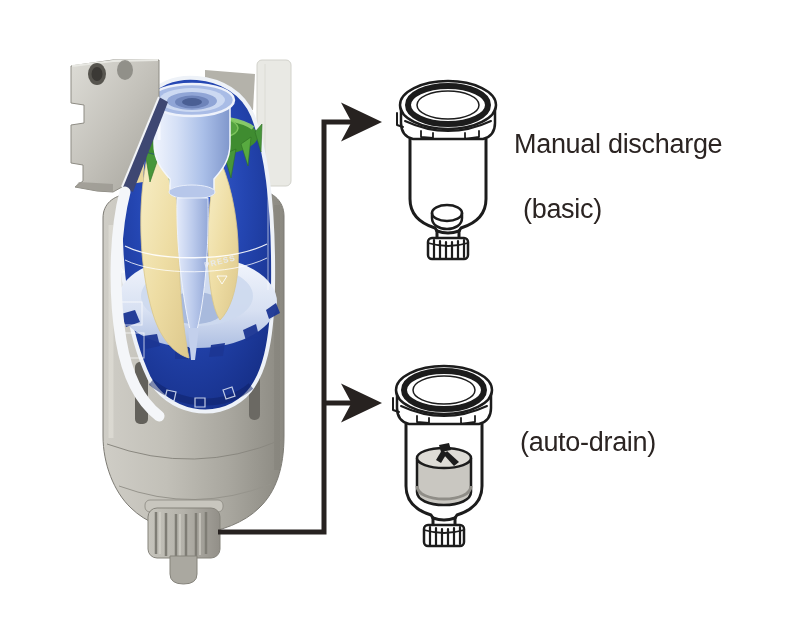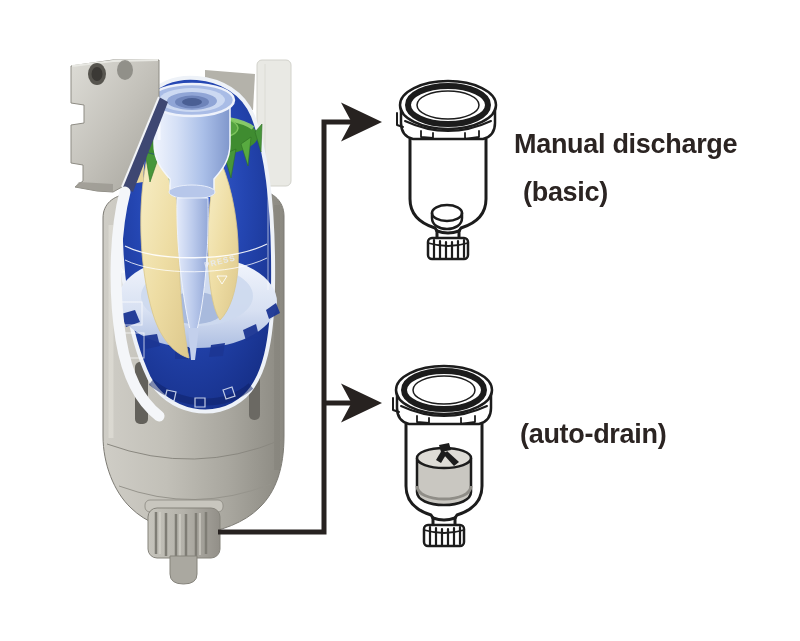--- a/index.html
+++ b/index.html
@@ -1,24 +1,24 @@
 <!DOCTYPE html>
 <html><head>
 <meta charset="utf-8">
 <style>
   html,body{margin:0;padding:0;background:#ffffff;}
   .canvas{position:relative;width:800px;height:641px;background:#ffffff;overflow:hidden;
           font-family:"Liberation Sans", sans-serif;}
   .abs{position:absolute;}
-  .option-label{position:absolute;font-weight:700;color:#2b2422;font-size:27px;line-height:32px;letter-spacing:-0.3px;}
+  .option-label{position:absolute;font-weight:400;color:#2b2422;font-size:27px;line-height:32px;letter-spacing:-0.3px;}
   .option-label .subtitle{padding-left:9px;}
   #label-manual{left:514px;top:128px;}
-  #label-manual .subtitle{margin-top:16px;}
+  #label-manual .subtitle{margin-top:33px;}
   #label-auto{left:511px;top:414px;}
-  #label-auto .subtitle{margin-top:4px;}
+  #label-auto .subtitle{margin-top:12px;}
   svg{display:block;}
 </style>
 </head>
 <body>
 
 <div class="canvas">
 
   <div class="abs" style="left:55px;top:40px;width:250px;height:560px;">
     <svg width="250" height="560" viewBox="0 0 250 560">
       <defs>

